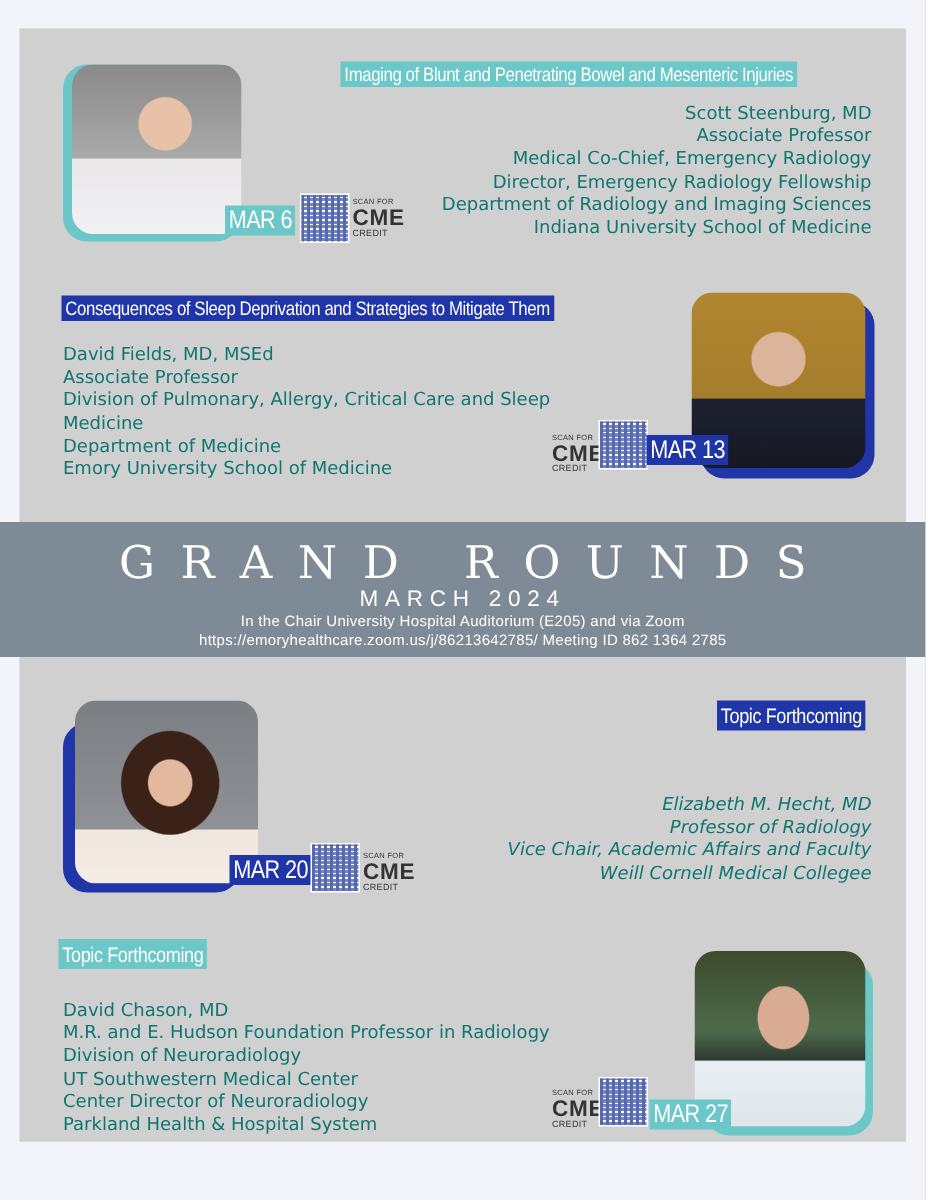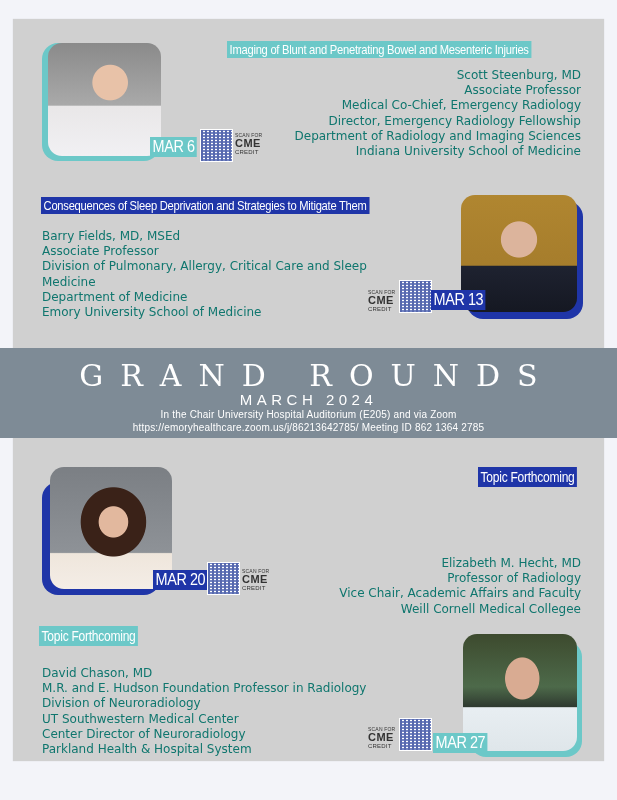--- a/index.html
+++ b/index.html
@@ -15,21 +15,21 @@
   .photo { position:absolute; border-radius:14px; overflow:hidden; }
   .date { position:absolute; font-family:"Liberation Sans", sans-serif; color:#fff; font-size:17px; line-height:20px; padding:0 3px; letter-spacing:-0.5px; transform:scaleX(0.85); transform-origin:left center; white-space:nowrap; }
   .qr { position:absolute; width:31px; height:31px; background:#fff; padding:1px; }
   .qr-inner { width:31px; height:31px;
     background-image:
       repeating-linear-gradient(90deg, #3a4fa0 0 2px, transparent 2px 4px),
       repeating-linear-gradient(0deg, #5b6fb8 0 2px, transparent 2px 3px);
     opacity:0.85; }
   .cme { position:absolute; font-family:"Liberation Sans", sans-serif; color:#333; line-height:1; text-align:left; }
   .cme .s { font-size:5px; letter-spacing:0.2px; display:block; }
-  .cme .c { font-size:11px; font-weight:bold; display:block; letter-spacing:0.5px; }
+  .cme .c { font-size:15px; font-weight:bold; display:block; letter-spacing:0.5px; }
   .cme .d { font-size:6px; display:block; letter-spacing:0.2px; }
   .banner { position:absolute; left:0; top:348px; width:617px; height:90px; background:#7e8b96; color:#fff; text-align:center; }
   .banner .title { font-family:"DejaVu Serif", serif; font-size:30px; letter-spacing:17px; line-height:32px; margin-top:12px; padding-left:17px; font-weight:normal; }
   .banner .sub { font-family:"Liberation Sans", sans-serif; font-size:15px; letter-spacing:4.5px; line-height:16px; }
   .banner .line { font-family:"Liberation Sans", sans-serif; font-size:10px; line-height:13px; letter-spacing:0.2px; }
 </style>
 </head>
 <body>
 
 <div class="poster"></div>
@@ -53,21 +53,21 @@
     <div>Medical Co-Chief, Emergency Radiology</div>
     <div>Director, Emergency Radiology Fellowship</div>
     <div>Department of Radiology and Imaging Sciences</div>
     <div>Indiana University School of Medicine</div>
   </div>
 </div>
 
 <div>
   <div class="topic blue" style="left:41px;top:197px;transform:scaleX(0.86);">Consequences of Sleep Deprivation and Strategies to Mitigate Them</div>
   <div class="info" style="left:42px;top:229px;">
-    <div>Barry Fields, MD, MSEd</div>
+    <div>David Fields, MD, MSEd</div>
     <div>Associate Professor</div>
     <div>Division of Pulmonary, Allergy, Critical Care and Sleep</div>
     <div>Medicine</div>
     <div>Department of Medicine</div>
     <div>Emory University School of Medicine</div>
   </div>
   <div class="cme" style="left:368px;top:290px;">
     <span class="s">SCAN FOR</span>
     <span class="c">CME</span>
     <span class="d">CREDIT</span>
@@ -93,21 +93,21 @@
   <div class="date blue" style="left:153px;top:570px;">MAR 20</div>
   <div class="qr" style="left:207px;top:562px;">
       <div class="qr-inner"></div>
     </div>
   <div class="cme" style="left:242px;top:569px;">
     <span class="s">SCAN FOR</span>
     <span class="c">CME</span>
     <span class="d">CREDIT</span>
   </div>
   <div class="topic blue" style="left:478px;top:467px;font-size:14px;line-height:20px;transform:scaleX(0.86);">Topic Forthcoming</div>
-  <div class="info right" style="right:36px;top:556px;">
+  <div class="info right" style="right:36px;top:529px;font-style:italic;">
     <div>Elizabeth M. Hecht, MD</div>
     <div>Professor of Radiology</div>
     <div>Vice Chair, Academic Affairs and Faculty</div>
     <div>Weill Cornell Medical Collegee</div>
   </div>
 </div>
 
 <div>
   <div class="topic teal" style="left:39px;top:626px;font-size:14px;line-height:20px;transform:scaleX(0.86);">Topic Forthcoming</div>
   <div class="info" style="left:42px;top:666px;">

